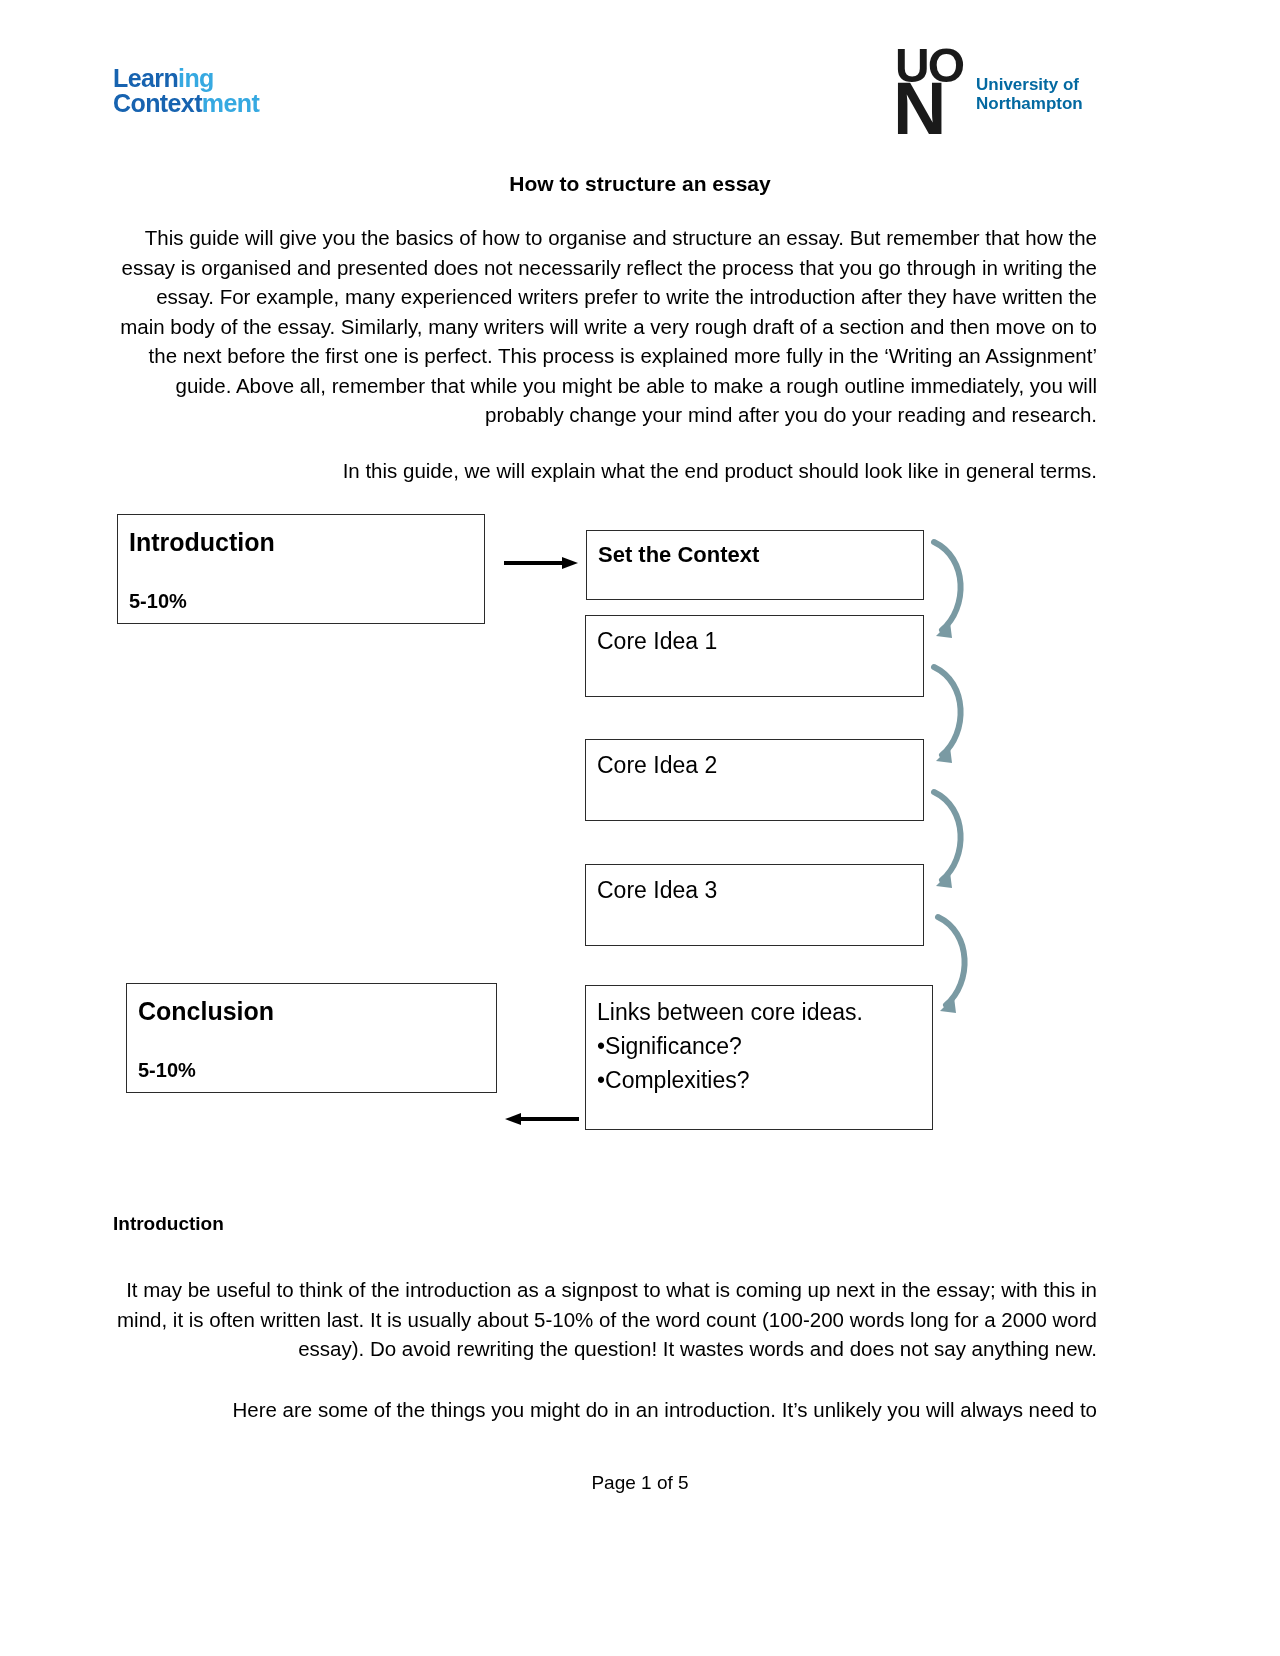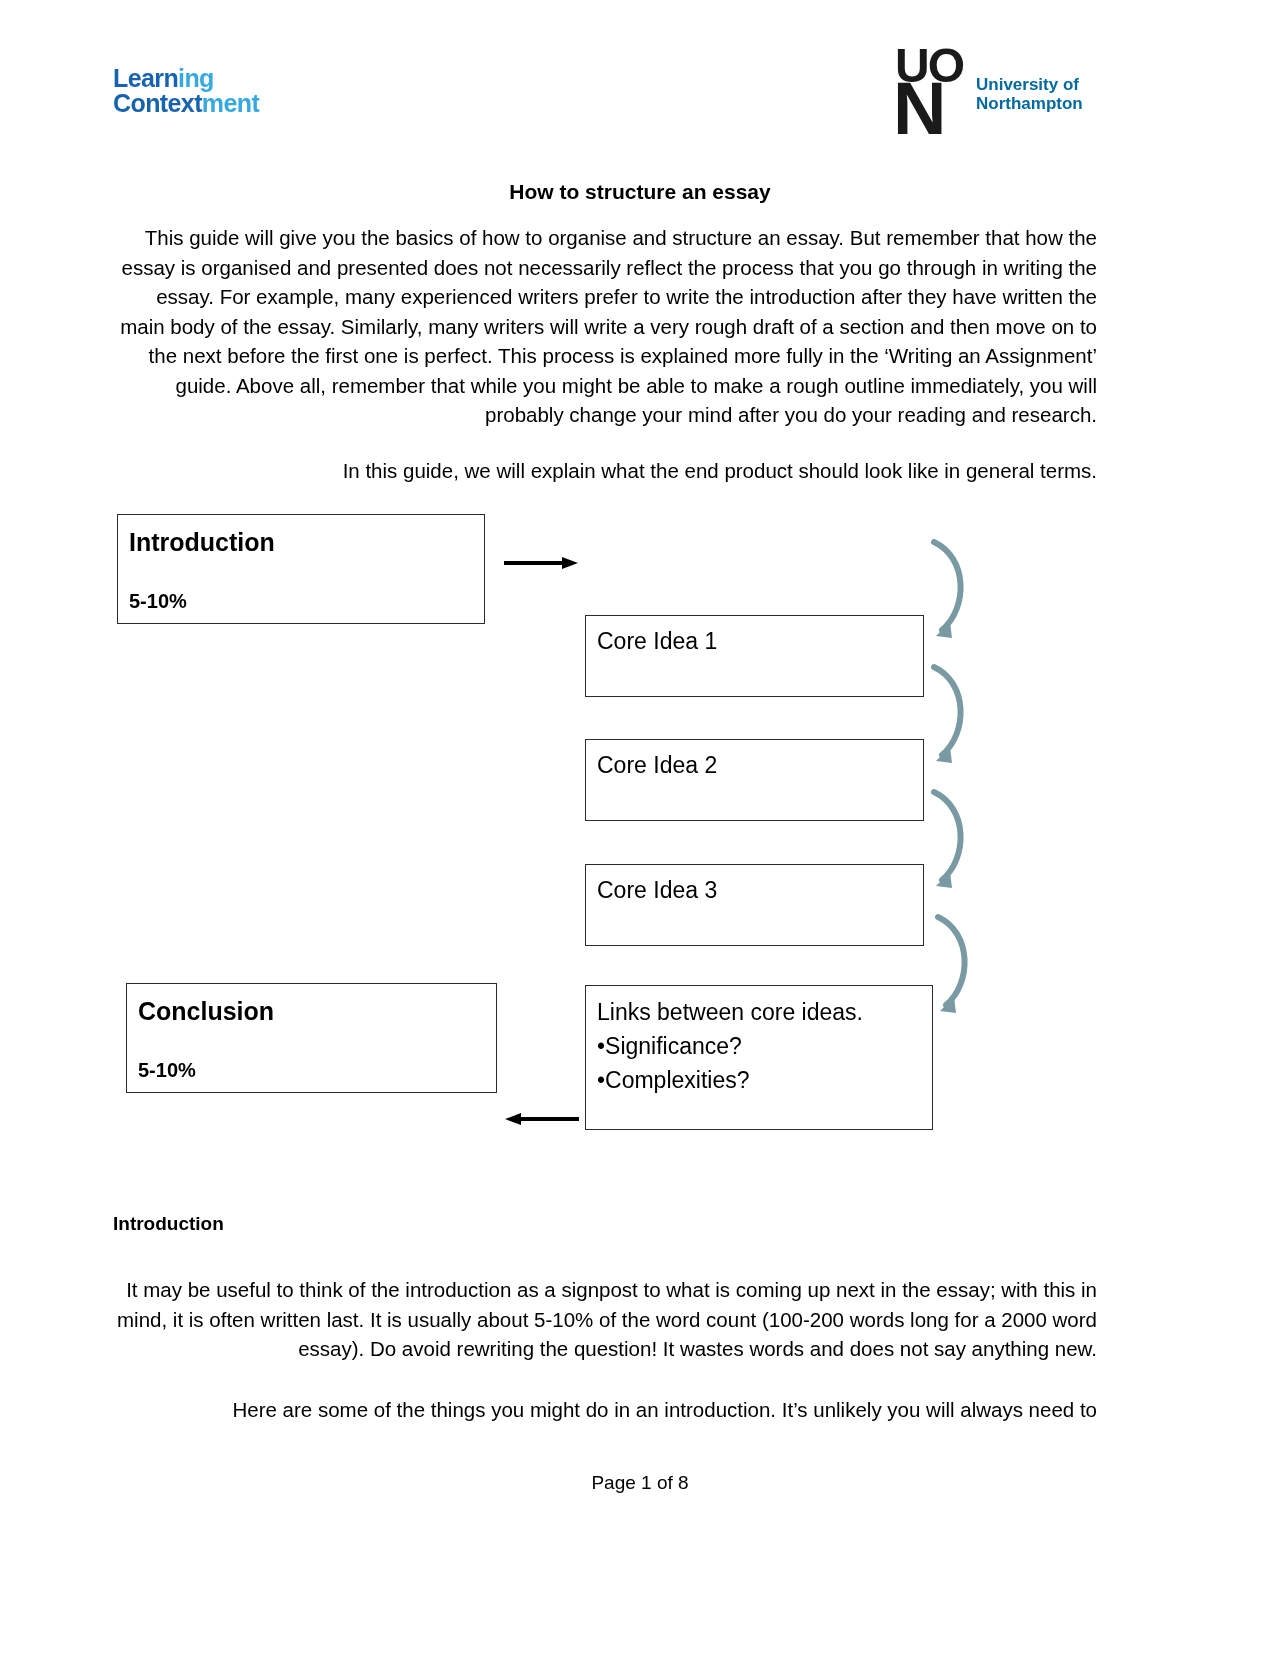--- a/index.html
+++ b/index.html
@@ -83,21 +83,20 @@
   
   .doc-title {
     position: absolute;
     top: 172px;
     left: 0;
     width: 1280px;
     text-align: center;
     font-size: 21px;
     font-weight: bold;
     font-family: "Liberation Sans", sans-serif;
-    margin-top: 8px;
   }
 
   
   .para {
     position: absolute;
     left: 113px;
     width: 984px;
     font-size: 20.5px;
     line-height: 29.5px;
     font-family: "Liberation Sans", sans-serif;
@@ -258,20 +257,23 @@
   <div class="dbox box-intro">
     <div class="b-title">Introduction</div>
     <div class="b-pct">5-10%</div>
   </div>
 
   <svg class="arrow-right" viewBox="0 0 74 12">
     <line x1="0" y1="6" x2="60" y2="6" stroke="#000" stroke-width="4"></line>
     <polygon points="58,0 74,6 58,12" fill="#000"></polygon>
   </svg>
 
+  <div class="dbox box-context">
+    <div class="b-title">Set the Context</div>
+  </div>
 
   <div class="dbox box-core1">
     <div class="b-title">Core Idea 1</div>
   </div>
 
   <div class="dbox box-core2">
     <div class="b-title">Core Idea 2</div>
   </div>
 
   <div class="dbox box-core3">
@@ -314,13 +316,13 @@
   </div>
 
 </div>
 
 <div class="section-head h-introduction">Introduction</div>
 
 <div class="para p-body1">It may be useful to think of the introduction as a signpost to what is coming up next in the essay; with this in mind, it is often written last. It is usually about 5-10% of the word count (100-200 words long for a 2000 word essay). Do avoid rewriting the question! It wastes words and does not say anything new.</div>
 
 <div class="para p-body2">Here are some of the things you might do in an introduction. It’s unlikely you will always need to</div>
 
-<div class="footer">Page 1 of 8</div>
+<div class="footer">Page 1 of 5</div>
 
 </body></html>

